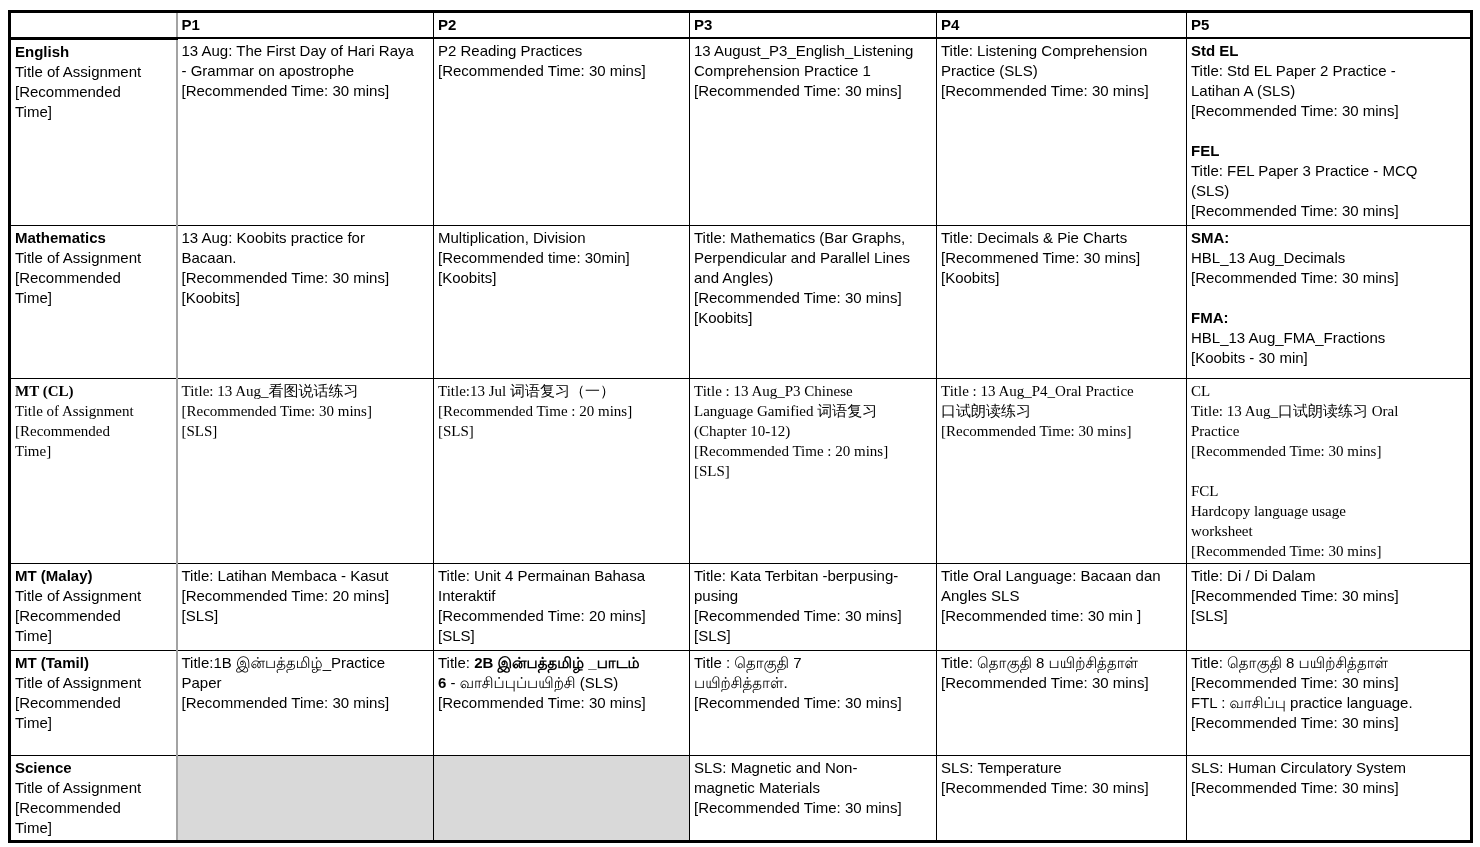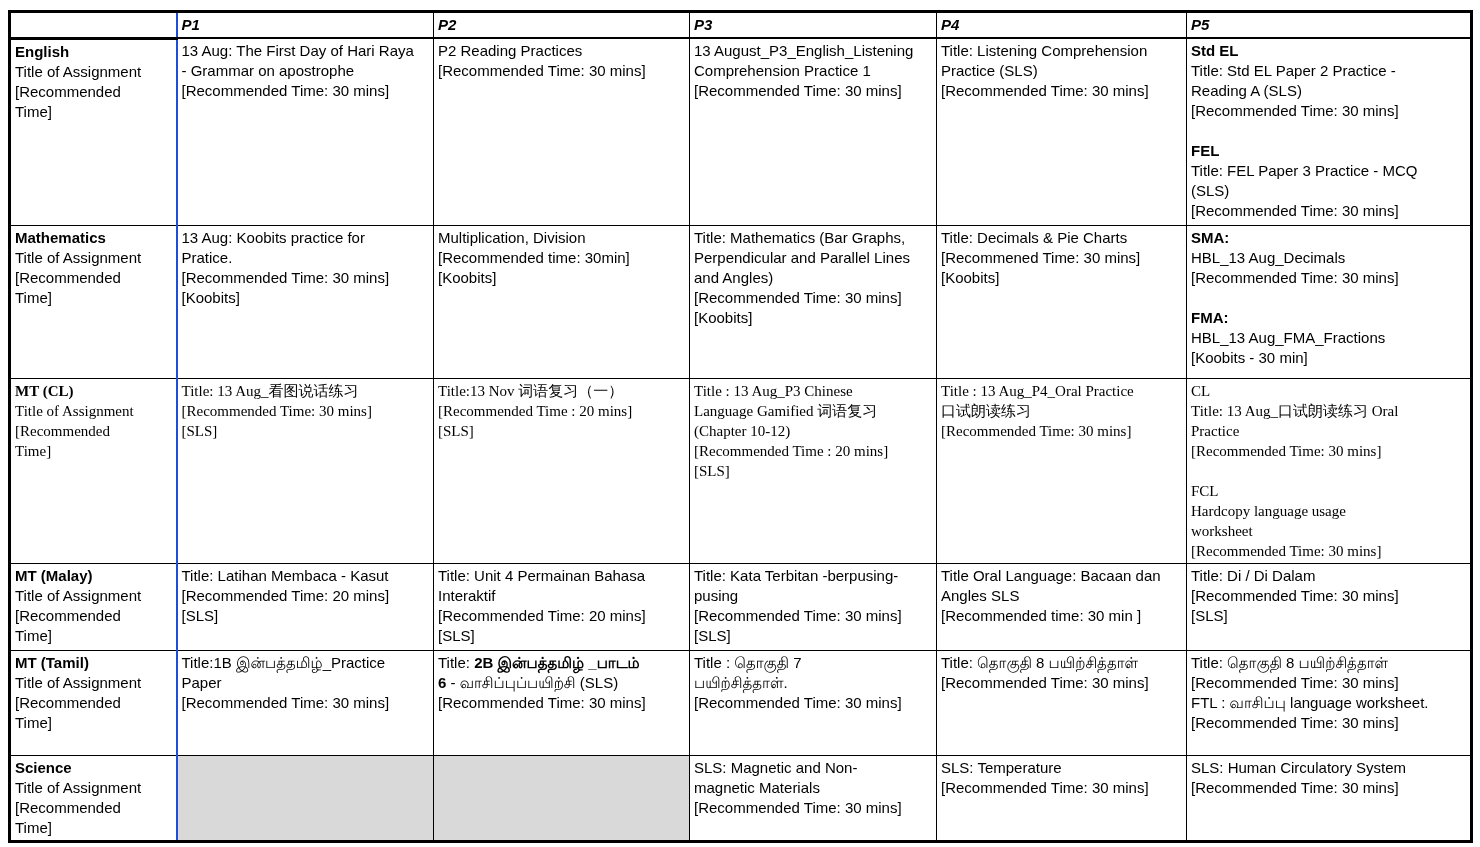--- a/index.html
+++ b/index.html
@@ -22,23 +22,22 @@
     text-align: left;
     padding: 2px 4px;
     font-size: 15px;
     line-height: 20px;
     overflow: hidden;
     font-weight: normal;
   }
   .grid th {
     font-weight: bold;
     border-bottom-width: 2px;
-    font-style: italic;
-  }
-  .grid th.corner, .grid td.subject { border-right: 2px solid #1d4ed8; }
+  }
+  .grid th.corner, .grid td.subject { border-right: 2px solid #a3a3a3; }
   .grid th.corner { border-bottom: 3px solid #000; }
   tr.hrow { height: 25px; }
   tr.r0 { height: 187px; }
   tr.r1 { height: 153px; }
   tr.r2 { height: 173px; font-family: Liberation Serif, serif; }
   tr.r3 { height: 87px; }
   tr.r4 { height: 105px; }
   tr.r5 { height: 64px; }
   .b { font-weight: bold; }
   td.shaded { background: #d9d9d9; }
@@ -88,39 +87,39 @@
             <div class="line"><span>[Recommended Time: 30 mins]</span></div>
           </td>
           <td>
             <div class="line"><span>Title: Listening Comprehension</span></div>
             <div class="line"><span>Practice (SLS)</span></div>
             <div class="line"><span>[Recommended Time: 30 mins]</span></div>
           </td>
           <td>
             <div class="line"><span class="b">Std EL</span></div>
             <div class="line"><span>Title: Std EL Paper 2 Practice -</span></div>
-            <div class="line"><span>Reading A (SLS)</span></div>
+            <div class="line"><span>Latihan A (SLS)</span></div>
             <div class="line"><span>[Recommended Time: 30 mins]</span></div>
             <div class="line"><span>&nbsp;</span></div>
             <div class="line"><span class="b">FEL</span></div>
             <div class="line"><span>Title: FEL Paper 3 Practice - MCQ</span></div>
             <div class="line"><span>(SLS)</span></div>
             <div class="line"><span>[Recommended Time: 30 mins]</span></div>
           </td>
         </tr>
         <tr class="r1">
           <td class="subject">
             <div class="line"><span class="b">Mathematics</span></div>
             <div class="line"><span>Title of Assignment</span></div>
             <div class="line"><span>[Recommended</span></div>
             <div class="line"><span>Time]</span></div>
           </td>
           <td>
             <div class="line"><span>13 Aug: Koobits practice for</span></div>
-            <div class="line"><span>Pratice.</span></div>
+            <div class="line"><span>Bacaan.</span></div>
             <div class="line"><span>[Recommended Time: 30 mins]</span></div>
             <div class="line"><span>[Koobits]</span></div>
           </td>
           <td>
             <div class="line"><span>Multiplication, Division</span></div>
             <div class="line"><span>[Recommended time: 30min]</span></div>
             <div class="line"><span>[Koobits]</span></div>
           </td>
           <td>
             <div class="line"><span>Title: Mathematics (Bar Graphs,</span></div>
@@ -150,21 +149,21 @@
             <div class="line"><span>Title of Assignment</span></div>
             <div class="line"><span>[Recommended</span></div>
             <div class="line"><span>Time]</span></div>
           </td>
           <td>
             <div class="line"><span>Title: 13 Aug_看图说话练习</span></div>
             <div class="line"><span>[Recommended Time: 30 mins]</span></div>
             <div class="line"><span>[SLS]</span></div>
           </td>
           <td>
-            <div class="line"><span>Title:13 Nov 词语复习（一）</span></div>
+            <div class="line"><span>Title:13 Jul 词语复习（一）</span></div>
             <div class="line"><span>[Recommended Time : 20 mins]</span></div>
             <div class="line"><span>[SLS]</span></div>
           </td>
           <td>
             <div class="line"><span>Title : 13 Aug_P3 Chinese</span></div>
             <div class="line"><span>Language Gamified 词语复习</span></div>
             <div class="line"><span>(Chapter 10-12)</span></div>
             <div class="line"><span>[Recommended Time : 20 mins]</span></div>
             <div class="line"><span>[SLS]</span></div>
           </td>
@@ -242,21 +241,21 @@
             <div class="line"><span>பயிற்சித்தாள்.</span></div>
             <div class="line"><span>[Recommended Time: 30 mins]</span></div>
           </td>
           <td>
             <div class="line"><span>Title: தொகுதி 8 பயிற்சித்தாள்</span></div>
             <div class="line"><span>[Recommended Time: 30 mins]</span></div>
           </td>
           <td>
             <div class="line"><span>Title: தொகுதி 8 பயிற்சித்தாள்</span></div>
             <div class="line"><span>[Recommended Time: 30 mins]</span></div>
-            <div class="line"><span>FTL : வாசிப்பு language worksheet.</span></div>
+            <div class="line"><span>FTL : வாசிப்பு practice language.</span></div>
             <div class="line"><span>[Recommended Time: 30 mins]</span></div>
           </td>
         </tr>
         <tr class="r5">
           <td class="subject">
             <div class="line"><span class="b">Science</span></div>
             <div class="line"><span>Title of Assignment</span></div>
             <div class="line"><span>[Recommended</span></div>
             <div class="line"><span>Time]</span></div>
           </td>

